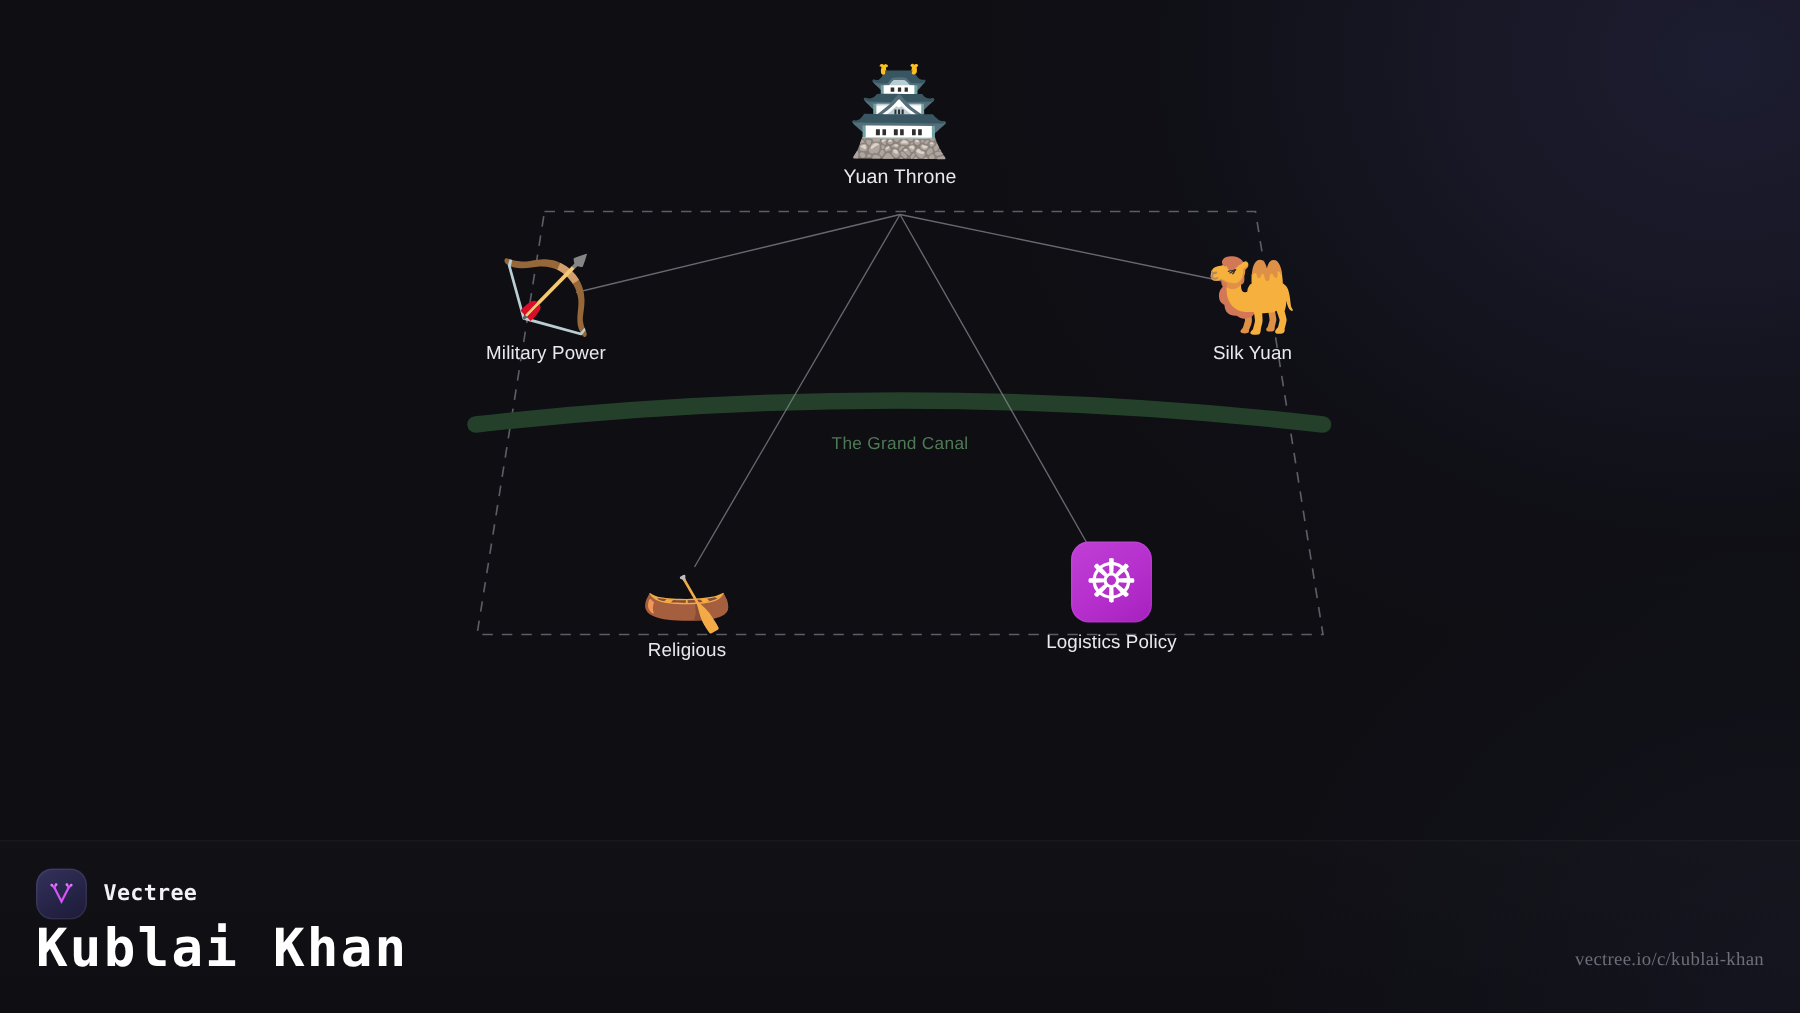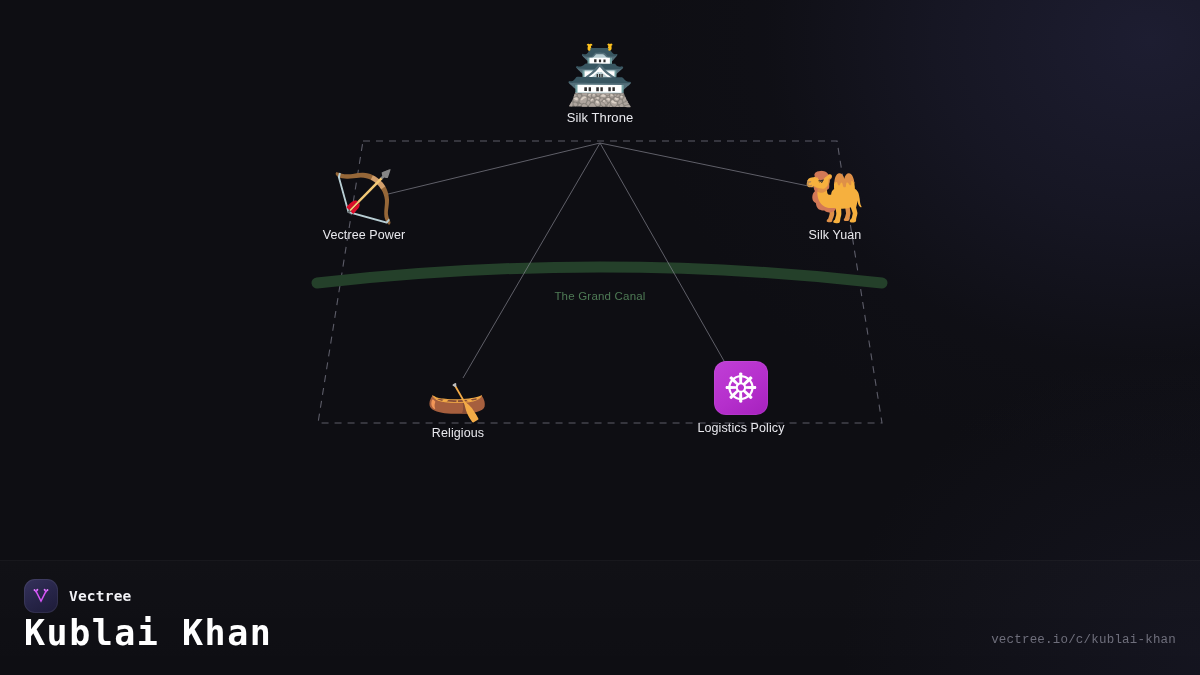--- a/index.html
+++ b/index.html
@@ -97,21 +97,21 @@
     left:24px; top:52px;
     font-family:"DejaVu Sans Mono","Liberation Mono",monospace;
     font-size:35px; font-weight:bold;
     color:#ffffff;
     letter-spacing:1.5px;
     white-space:nowrap;
   }
   #footer-url {
     position:absolute;
     right:24px; bottom:28px;
-    font-family:Liberation Mono, monospace;
+    font-family:Liberation Serif, serif;
     font-size:12.5px;
     color:#6e6e7b;
     letter-spacing:.2px;
   }
 </style>
 </head>
 <body>
 
 <div id="stage">
 
@@ -124,26 +124,26 @@
     <g stroke="#8b8b96" stroke-width="0.9" opacity="0.72" fill="none">
       <line x1="600" y1="143" x2="384" y2="195"></line>
       <line x1="600" y1="143" x2="818" y2="188"></line>
       <line x1="600" y1="143" x2="463" y2="378"></line>
       <line x1="600" y1="143" x2="728" y2="368"></line>
     </g>
   </svg>
 
   <div class="node node-root" style="left:600px; top:48px;">
     <span class="node-glyph">🏯</span>
-    <span class="node-label">Silk Throne</span>
+    <span class="node-label">Yuan Throne</span>
   </div>
 
   <div class="node node-child" style="left:364px; top:172px;">
     <span class="node-glyph">🏹</span>
-    <span class="node-label">Vectree Power</span>
+    <span class="node-label">Military Power</span>
   </div>
 
   <div class="node node-child" style="left:835px; top:172px;">
     <span class="node-glyph">🐫</span>
     <span class="node-label">Silk Yuan</span>
   </div>
 
   <div class="node node-child" style="left:458px; top:370px;">
     <span class="node-glyph">🛶</span>
     <span class="node-label">Religious</span>

